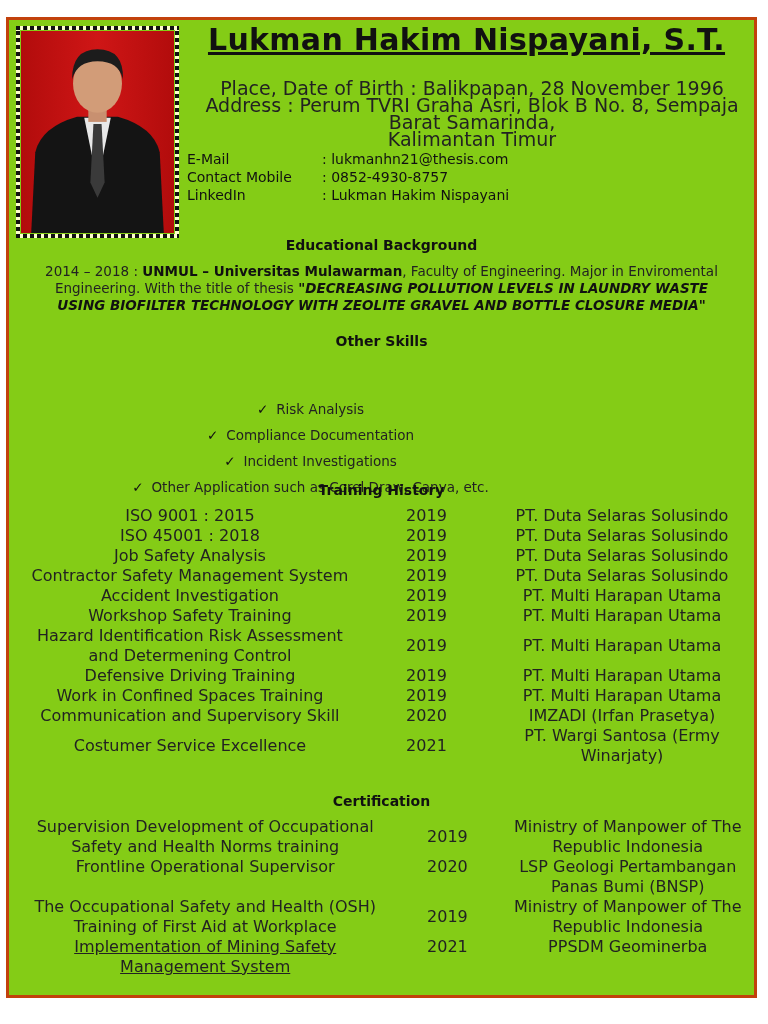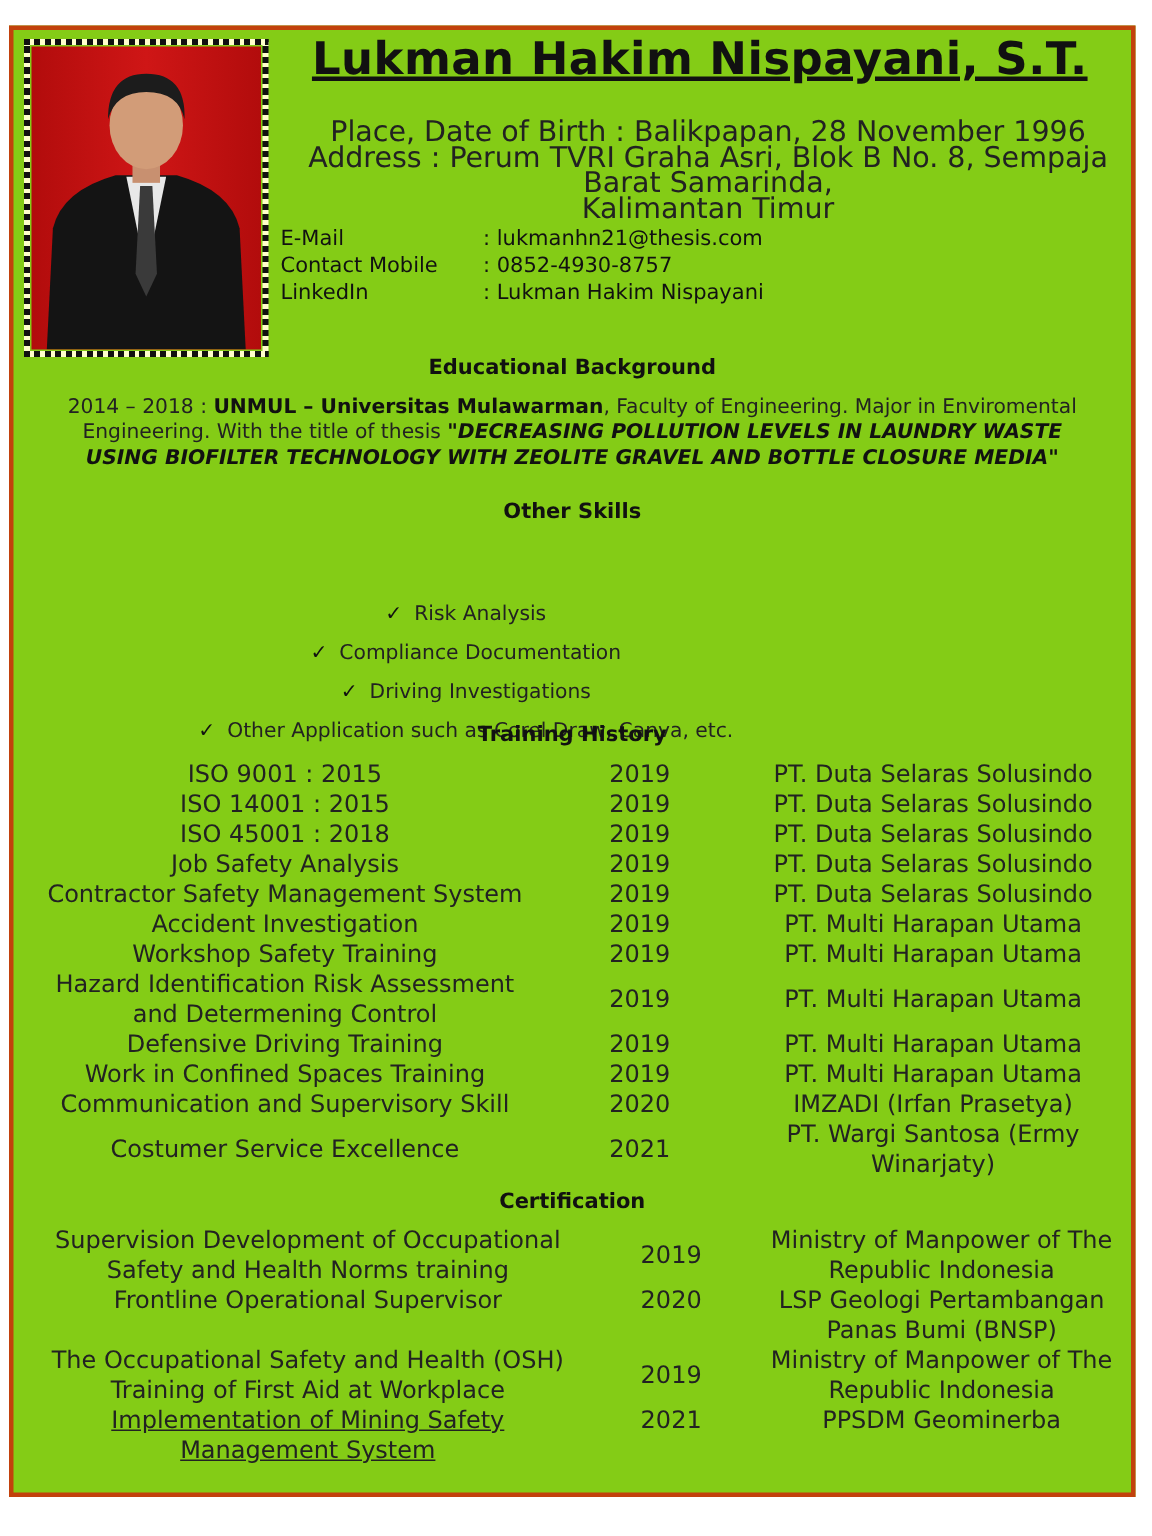--- a/index.html
+++ b/index.html
@@ -80,34 +80,29 @@
 
   <div class="sec-title" style="top:217px;">Educational Background</div>
   <div class="edu">
     <span>2014 – 2018 : </span><b>UNMUL – Universitas Mulawarman</b><span>, Faculty of Engineering. Major in Enviromental Engineering. With the title of thesis </span><i>"DECREASING POLLUTION LEVELS IN LAUNDRY WASTE USING BIOFILTER TECHNOLOGY WITH ZEOLITE GRAVEL AND BOTTLE CLOSURE MEDIA"</i>
   </div>
 
   <div class="sec-title" style="top:313px;">Other Skills</div>
   <div class="skills">
     <div class="skill"><span class="chk">✓</span><span>Risk Analysis</span></div>
     <div class="skill"><span class="chk">✓</span><span>Compliance Documentation</span></div>
-    <div class="skill"><span class="chk">✓</span><span>Driving Investigations</span></div>
+    <div class="skill"><span class="chk">✓</span><span>Incident Investigations</span></div>
     <div class="skill"><span class="chk">✓</span><span>Other Application such as Corel Draw, Canva, etc.</span></div>
   </div>
 
   <div class="sec-title" style="top:462px;">Training History</div>
   <table class="tbl" style="left:8px; top:486px;">
     <tbody>
         <tr>
           <td class="c1">ISO 9001 : 2015</td>
-          <td class="c2">2019</td>
-          <td class="c3">PT. Duta Selaras Solusindo</td>
-        </tr>
-    <tr>
-          <td class="c1">ISO 14001 : 2015</td>
           <td class="c2">2019</td>
           <td class="c3">PT. Duta Selaras Solusindo</td>
         </tr>
     <tr>
           <td class="c1">ISO 45001 : 2018</td>
           <td class="c2">2019</td>
           <td class="c3">PT. Duta Selaras Solusindo</td>
         </tr>
     <tr>
           <td class="c1">Job Safety Analysis</td>

